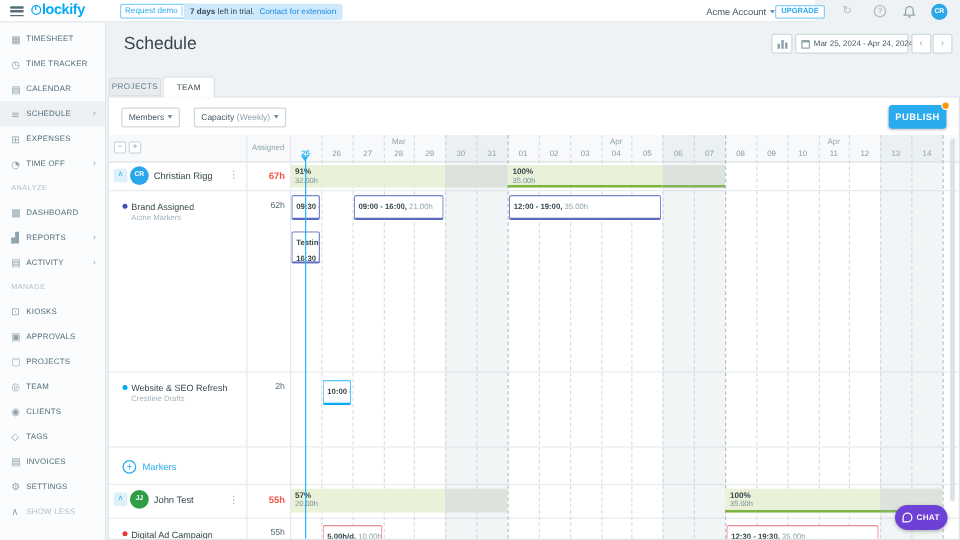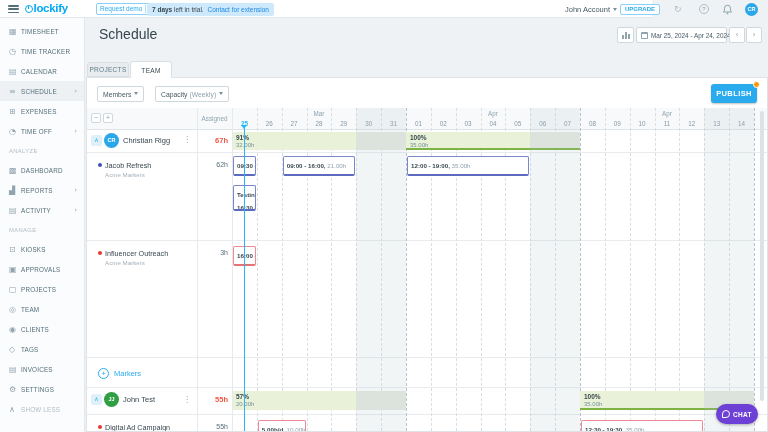--- a/index.html
+++ b/index.html
@@ -136,21 +136,21 @@
   <div class="logo"><span class="logo-c"></span><span>lockify</span></div>
   <div id="request-demo">
     <span>Request demo</span>
     <span class="sep"></span>
     <span>✕</span>
   </div>
   <div id="trial-banner">
     <span class="bold">7 days</span><span> left in trial.</span>
     <span class="link">Contact for extension</span>
   </div>
-  <div id="account"><span>John Account</span><span class="caret"></span></div>
+  <div id="account"><span>Acme Account</span><span class="caret"></span></div>
   <div id="upgrade">UPGRADE</div>
   <div class="tb-icon" style="left:674px;">↻</div>
   <div id="help-icon">?</div>
   <svg class="tb-icon" style="left:722px;top:3.5px;" width="11" height="11" viewBox="0 0 11 11">
     <path d="M5.5 1.2a3 3 0 0 0-3 3v2.2L1.4 8h8.2L8.5 6.4V4.2a3 3 0 0 0-3-3z" fill="none" stroke="#90a4ae" stroke-width="1"></path>
     <circle cx="5.5" cy="9.4" r="0.9" fill="#90a4ae"></circle>
   </svg>
   <div id="avatar">CR</div>
 </div>
 
@@ -344,44 +344,44 @@
           </div>
           <div class="bar wke" style="left: 269.286px; width: 49.7143px; top: 2px; height: 18px;"></div>
           <div class="bar full" style="left: 319px; width: 124.286px; top: 2px; height: 18px;">
             <div class="pct">100%</div>
             <div class="hrs">35.00h</div>
           </div>
           <div class="bar wke full" style="left: 443.286px; width: 49.7143px; top: 2px; height: 18px;"></div>
         </div>
         <div class="row" style="top: 44px; height: 88px;">
           <div class="dot" style="top: 10px; background: rgb(63, 81, 181);"></div>
-          <div class="prj-name" style="top: 8px;">Jacob Refresh</div>
+          <div class="prj-name" style="top: 8px;">Brand Assigned</div>
           <div class="prj-client" style="top: 18px;">Acme Markers</div>
           <div class="assigned-val norm" style="top: 8px;">62h</div>
           <div class="blk c1" style="left: 146px; width: 22.8571px; top: 3px; height: 20px; border-color: rgb(121, 134, 203) rgb(121, 134, 203) rgb(92, 107, 192);">
             <div class="bl"><span class="b">09:30 -…</span></div>
           </div>
           <div class="blk c1" style="left: 195.714px; width: 72.5714px; top: 3px; height: 20px; border-color: rgb(121, 134, 203) rgb(121, 134, 203) rgb(92, 107, 192);">
             <div class="bl"><span class="b">09:00 - 16:00,</span><span class="n"> 21.00h</span></div>
           </div>
           <div class="blk c1" style="left: 320px; width: 122.286px; top: 3px; height: 20px; border-color: rgb(121, 134, 203) rgb(121, 134, 203) rgb(92, 107, 192);">
             <div class="bl"><span class="b">12:00 - 19:00,</span><span class="n"> 35.00h</span></div>
           </div>
           <div class="blk" style="left: 146px; width: 22.8571px; top: 32px; height: 26px; border-color: rgb(121, 134, 203) rgb(121, 134, 203) rgb(92, 107, 192);">
             <div class="bl"><span class="b">Testing…</span></div>
             <div class="bl"><span class="b">16:30 -…</span></div>
           </div>
         </div>
-        <div class="row" style="top: 132px; height: 57px;">
-          <div class="dot" style="top: 10px; background: rgb(229, 57, 53);"></div>
-          <div class="prj-name" style="top: 8px;">Influencer Outreach</div>
-          <div class="prj-client" style="top: 18px;">Acme Markers</div>
-          <div class="assigned-val norm" style="top: 8px;">3h</div>
-          <div class="blk c1" style="left: 146px; width: 22.8571px; top: 5px; height: 20px; border-color: rgb(239, 138, 151) rgb(239, 138, 151) rgb(229, 115, 115);">
-            <div class="bl"><span class="b">16:00 -…</span></div>
+        <div class="row" style="top: 189px; height: 60px;">
+          <div class="dot" style="top: 10px; background: rgb(3, 169, 244);"></div>
+          <div class="prj-name" style="top: 8px;">Website &amp; SEO Refresh</div>
+          <div class="prj-client" style="top: 18px;">Crestline Drafts</div>
+          <div class="assigned-val norm" style="top: 8px;">2h</div>
+          <div class="blk c1" style="left: 170.857px; width: 22.8571px; top: 6px; height: 20px; border-color: rgb(79, 195, 247) rgb(79, 195, 247) rgb(3, 169, 244);">
+            <div class="bl"><span class="b">10:00 -…</span></div>
           </div>
         </div>
         <div class="row" style="top: 249px; height: 30px;">
           <div class="add-circle" style="top: 9.5px;">+</div>
           <div class="add-label" style="top: 10.5px;">Markers</div>
         </div>
         <div class="row" style="top: 279px; height: 25px;">
           <div class="collapse-btn" style="top: 6px;">∧</div>
           <div class="pavatar" style="top: 4px; background: rgb(47, 158, 68);">JJ</div>
           <div class="pname" style="top: 7px;">John Test</div>

